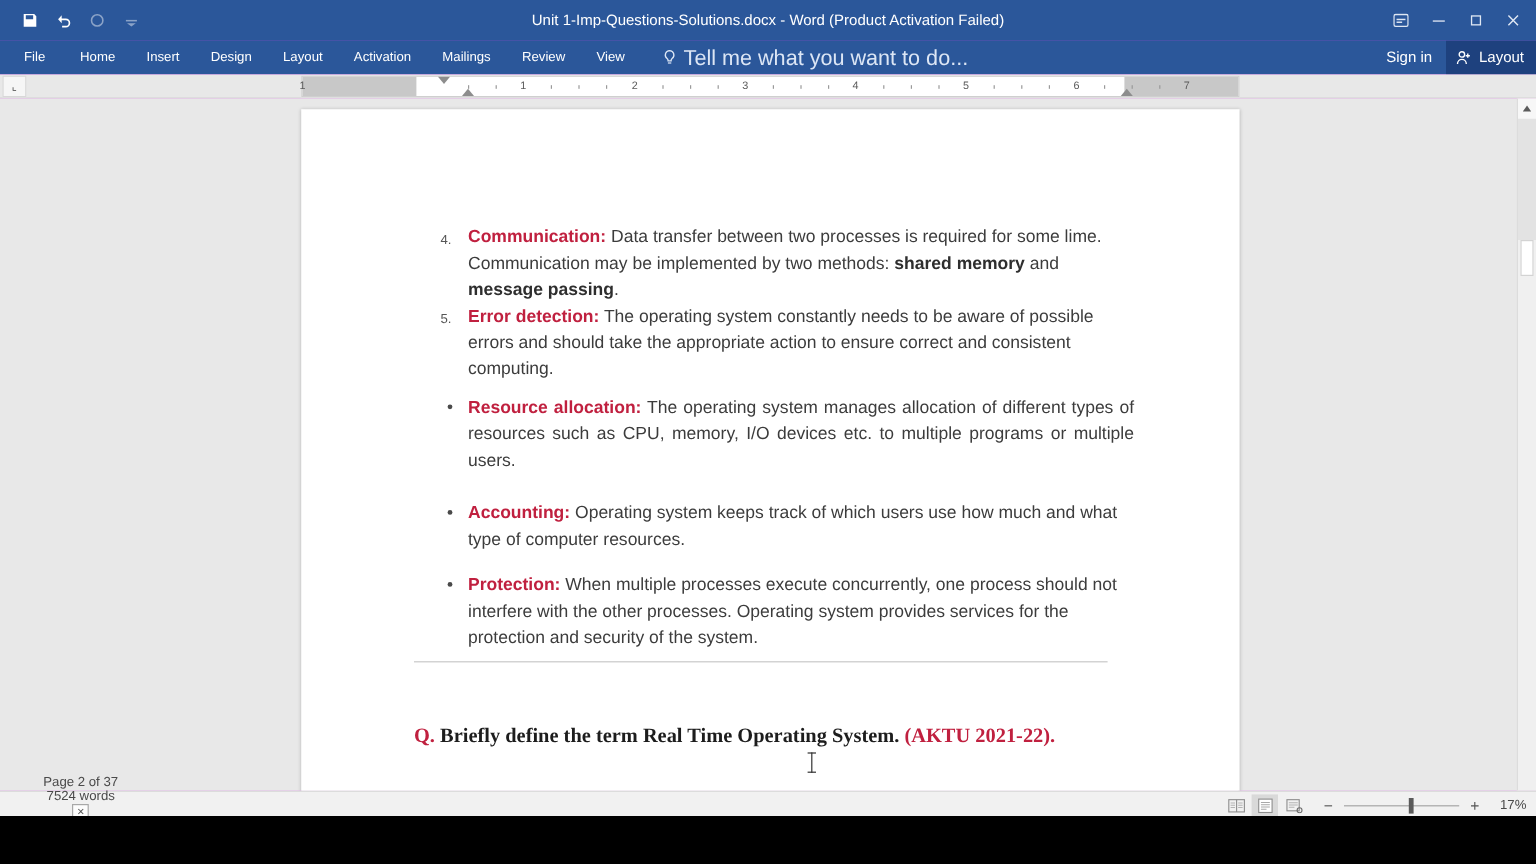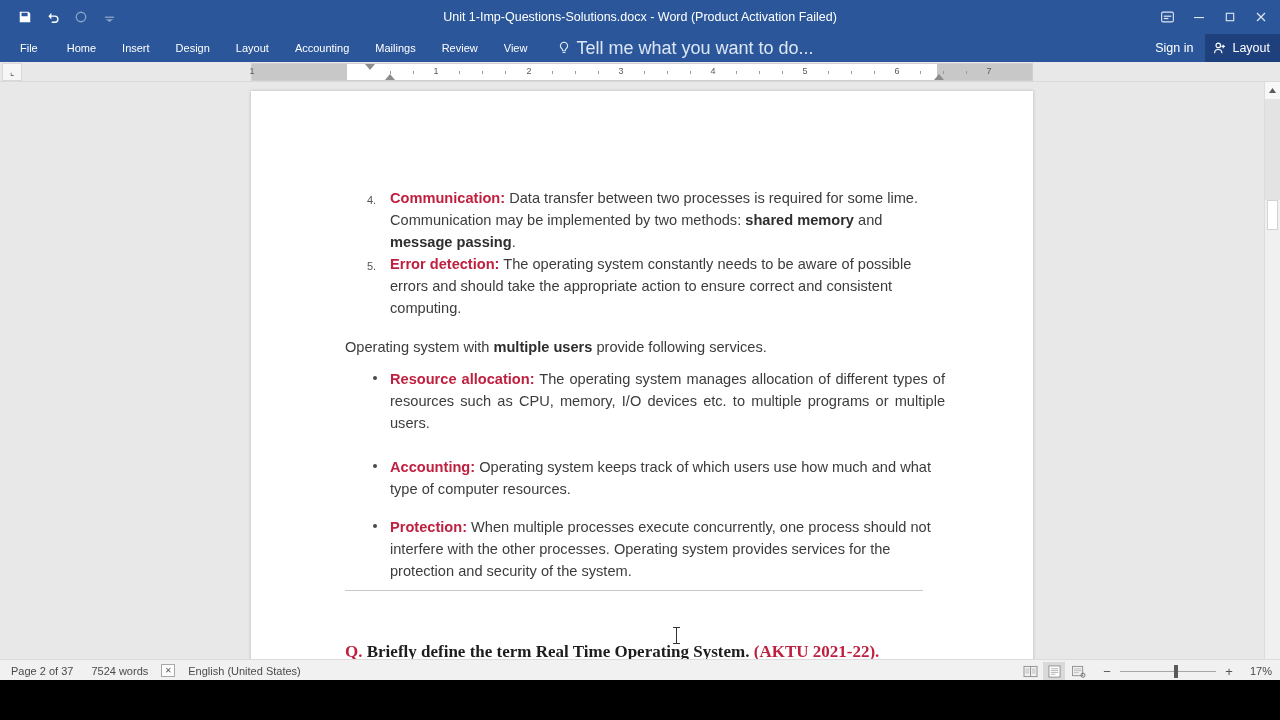--- a/index.html
+++ b/index.html
@@ -220,21 +220,21 @@
   
   .statusbar {
     position: relative;
     height: 22px;
     background: #f1f1f1;
     border-top: 1px solid #dcdcdc;
     display: flex; align-items: center;
     font-size: 11px; color: #4a4a4a;
   }
   .sb-item { padding: 0 9px; white-space: nowrap; }
-  .sb-left { display: flex; align-items: center; padding-left: 2px; }
+  .sb-left { display: flex; align-items: center; padding-left: 2px; flex-direction: column; }
   .proof-icon {
     width: 14px; height: 13px;
     border: 1px solid #a8a8a8; background: #fdfdfd;
     display: flex; align-items: center; justify-content: center;
     font-size: 8px; color: #555; margin: 0 4px;
   }
   .sb-right {
     position: absolute; right: 8px; top: 0;
     height: 22px; display: flex; align-items: center; gap: 2px;
   }
@@ -317,21 +317,21 @@
     </div>
   </div>
 
   <div class="ribbon">
     <div class="tabs">
       <div class="tab file">File</div>
       <div class="tab">Home</div>
       <div class="tab">Insert</div>
       <div class="tab">Design</div>
       <div class="tab">Layout</div>
-      <div class="tab">Accounting</div>
+      <div class="tab">Activation</div>
       <div class="tab">Mailings</div>
       <div class="tab">Review</div>
       <div class="tab">View</div>
     </div>
 
     <div class="tellme">
       <span>
         <svg width="12" height="14" viewBox="0 0 12 14">
             <path fill="none" stroke="#dce6f5" stroke-width="1.1" d="M6 1.2a3.6 3.6 0 0 0-2.1 6.5c.5.4.8 1 .8 1.6v.4h2.6v-.4c0-.6.3-1.2.8-1.6A3.6 3.6 0 0 0 6 1.2z"></path>
             <rect x="4.6" y="11" width="2.8" height="1" fill="#dce6f5"></rect>
@@ -405,21 +405,20 @@
           <li>
             <span class="marker">4.</span>
             <span class="red">Communication:</span><span> Data transfer between two processes is required for some lime. Communication may be implemented by two methods: </span><span class="bold">shared memory</span><span> and </span><span class="bold">message passing</span><span>.</span>
           </li>
           <li>
             <span class="marker">5.</span>
             <span class="red">Error detection:</span><span> The operating system constantly needs to be aware of possible errors and should take the appropriate action to ensure correct and consistent computing.</span>
           </li>
         </ol>
 
-        <div class="para"><span>Operating system with </span><span class="bold">multiple users</span><span> provide following services.</span></div>
 
         <ul class="bullist">
           <li class="just" style="margin-bottom:22px;">
             <span class="dot"></span>
             <span class="red">Resource allocation:</span><span> The operating system manages allocation of different types of resources such as CPU, memory, I/O devices etc. to multiple programs or multiple users.</span>
           </li>
           <li style="margin-bottom:16px;">
             <span class="dot"></span>
             <span class="red">Accounting:</span><span> Operating system keeps track of which users use how much and what type of computer resources.</span>
           </li>

